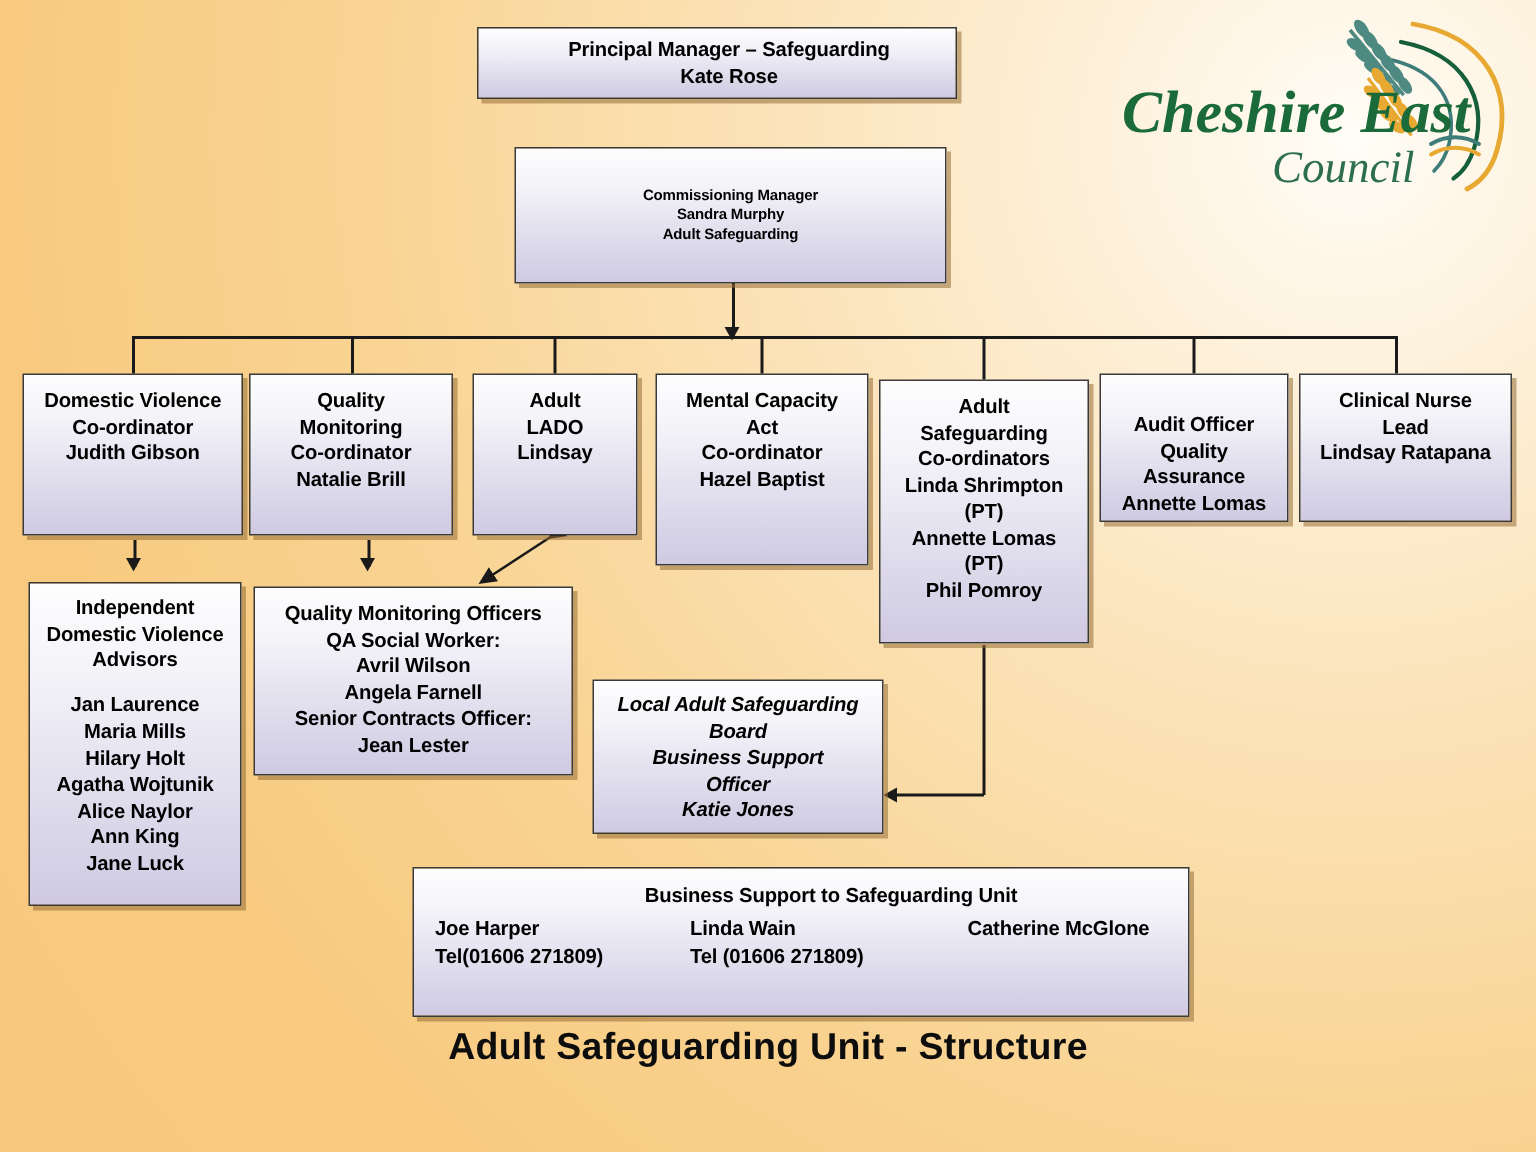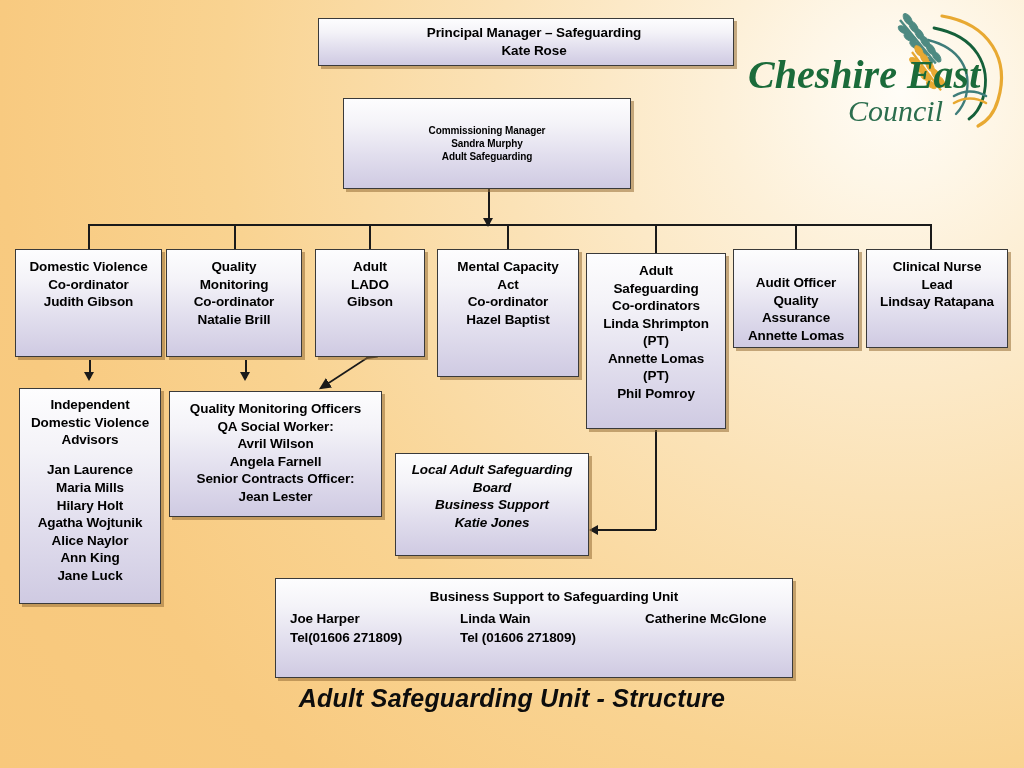--- a/index.html
+++ b/index.html
@@ -72,21 +72,20 @@
     position: absolute;
     left: 0;
     top: 684px;
     width: 1024px;
     text-align: center;
     font-family: "Liberation Sans", sans-serif;
     font-size: 25px;
     font-weight: bold;
     color: #0d0d0d;
     letter-spacing: 0.2px;
-    font-style: italic;
   }
 
   
   #business-support-node {
     display: block;
     text-align: left;
     padding: 9px 14px 0 14px;
   }
   #business-support-node .bs-head {
     display: block;
@@ -195,21 +194,21 @@
         <path d="M0,0 L7,3.3 L0,6.6 z" fill="#1a1a1a"></path>
       </marker>
     </defs>
     <line x1="62" y1="10" x2="16" y2="40" stroke="#1a1a1a" stroke-width="1.7" marker-start="url(#ah-s)" marker-end="url(#ah-e)"></line>
   </svg>
 
   <div class="vline" style="left:655px; top:430px; height:100px;"></div>
   <div class="hline" style="left:598px; top:529px; width:58px;"></div>
   <div class="arrowhead left" style="left:589px; top:525px;"></div>
 
-  <div class="node" style="left:318px; top:18px; width:416px; height:48px; font-size:13.5px;padding-left:16px;">
+  <div class="node" style="left:318px; top:18px; width:320px; height:48px; font-size:13.5px;padding-left:16px;">
     <span class="line">Principal Manager – Safeguarding</span>
     <span class="line">Kate Rose</span>
   </div>
 
   <div class="node" style="left:343px; top:98px; width:288px; height:91px; font-size:10px;">
     <span class="line">Commissioning Manager</span>
     <span class="line">Sandra Murphy</span>
     <span class="line">Adult Safeguarding</span>
   </div>
 
@@ -222,21 +221,21 @@
   <div class="node" style="left:166px; top:249px; width:136px; height:108px; font-size:13.5px; justify-content:flex-start; padding-top:8px;">
     <span class="line">Quality</span>
     <span class="line">Monitoring</span>
     <span class="line">Co-ordinator</span>
     <span class="line">Natalie Brill</span>
   </div>
 
   <div class="node" style="left:315px; top:249px; width:110px; height:108px; font-size:13.5px; justify-content:flex-start; padding-top:8px;">
     <span class="line">Adult</span>
     <span class="line">LADO</span>
-    <span class="line">Gibson</span>
+    <span class="line">Lindsay</span>
   </div>
 
   <div class="node" style="left:437px; top:249px; width:142px; height:128px; font-size:13.5px; justify-content:flex-start; padding-top:8px;">
     <span class="line">Mental Capacity</span>
     <span class="line">Act</span>
     <span class="line">Co-ordinator</span>
     <span class="line">Hazel Baptist</span>
   </div>
 
   <div class="node" style="left:586px; top:253px; width:140px; height:176px; font-size:13.5px; justify-content:flex-start; padding-top:8px;">
@@ -283,20 +282,21 @@
     <span class="line">Avril Wilson</span>
     <span class="line">Angela Farnell</span>
     <span class="line">Senior Contracts Officer:</span>
     <span class="line">Jean Lester</span>
   </div>
 
   <div class="node" style="left:395px; top:453px; width:194px; height:103px; font-size:13.5px; justify-content:flex-start; padding-top:7px;font-style:italic;">
     <span class="line">Local Adult Safeguarding</span>
     <span class="line">Board</span>
     <span class="line">Business Support</span>
+    <span class="line">Officer</span>
     <span class="line">Katie Jones</span>
   </div>
 
   <div class="node" id="business-support-node" style="left:275px; top:578px; width:518px; height:100px;">
     <span class="bs-head">Business Support to Safeguarding Unit</span>
     <div class="bs-row">
       <span class="bs-c1">Joe Harper</span>
       <span class="bs-c2">Linda Wain</span>
       <span class="bs-c3">Catherine McGlone</span>
     </div>

